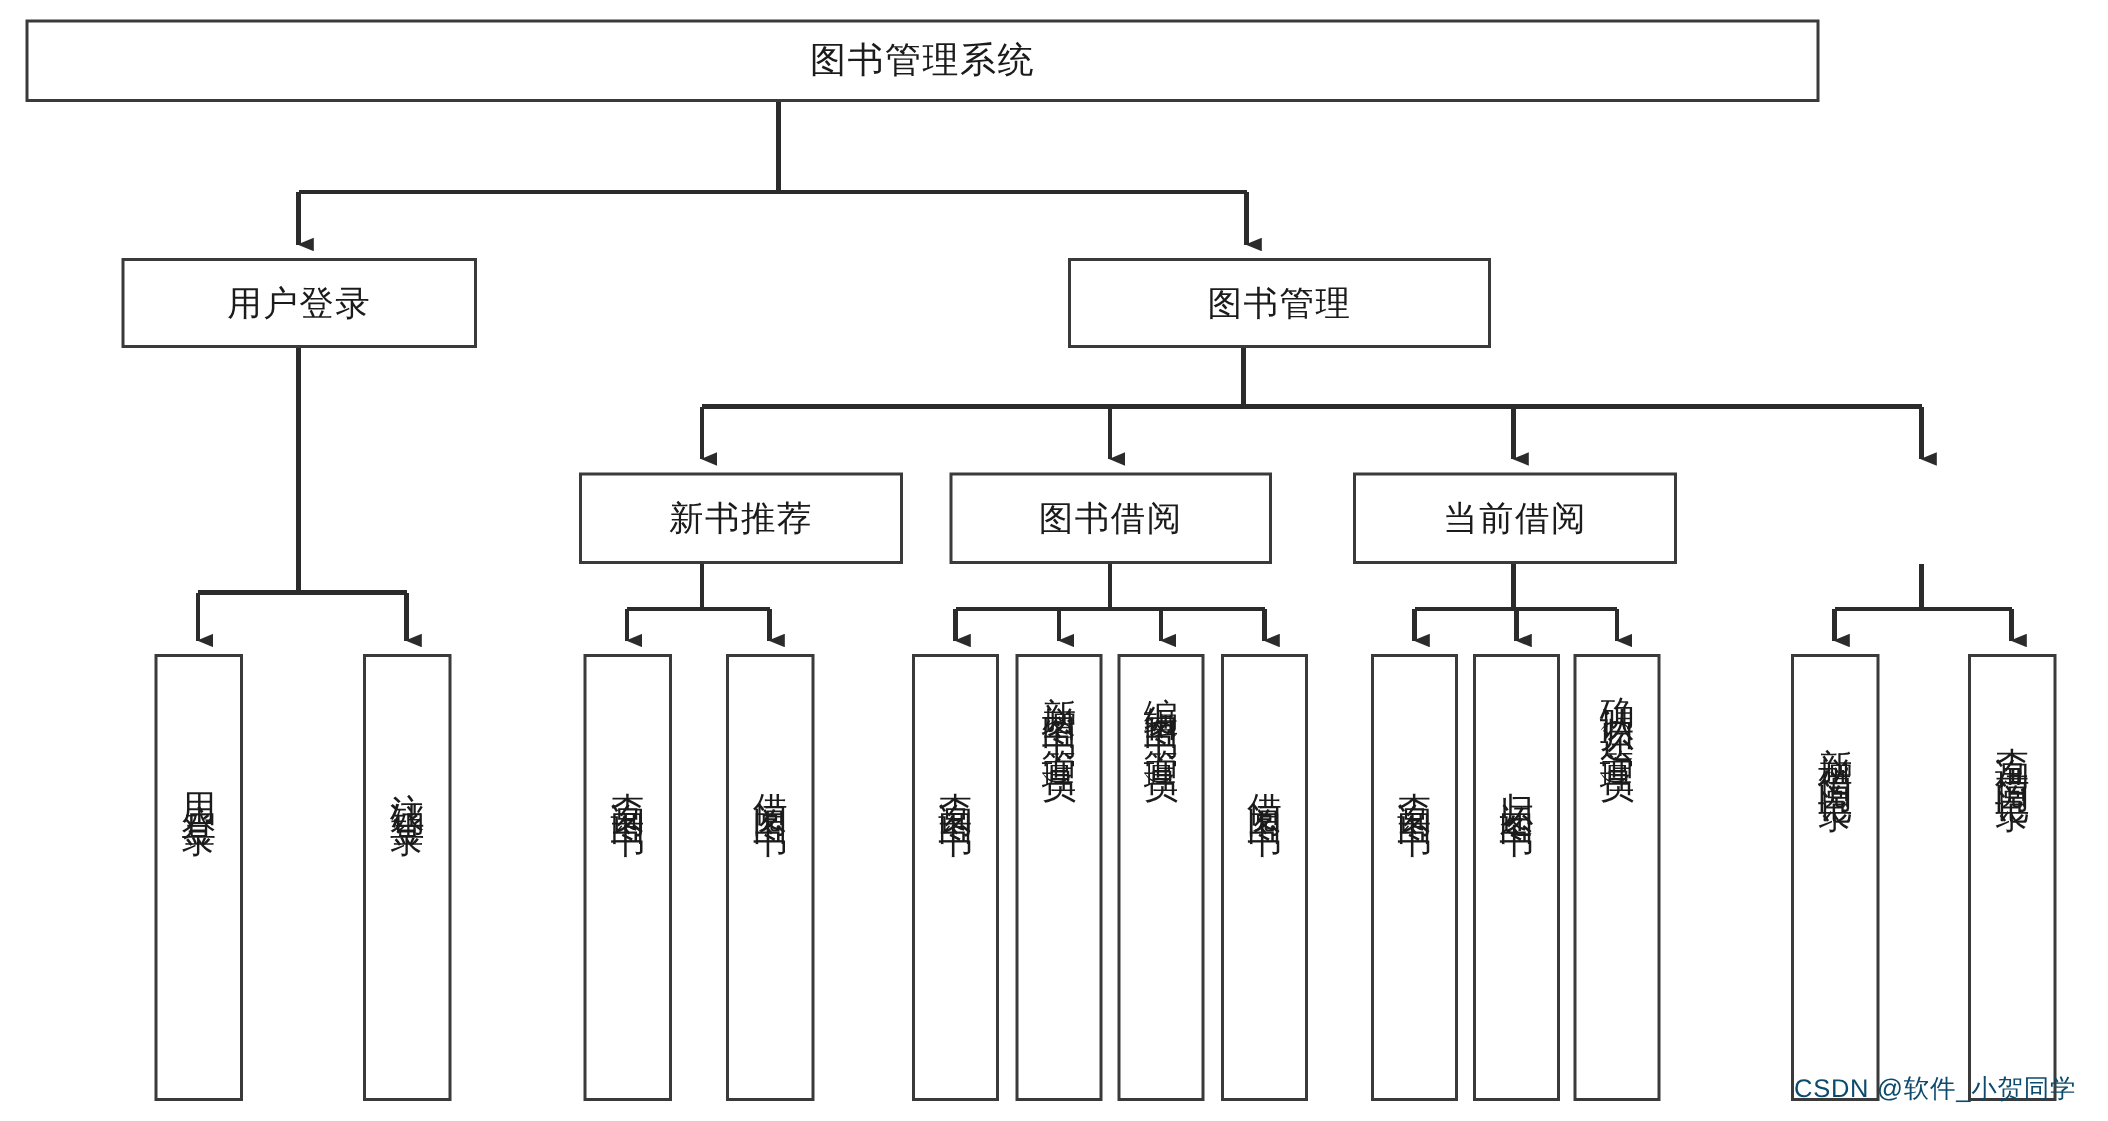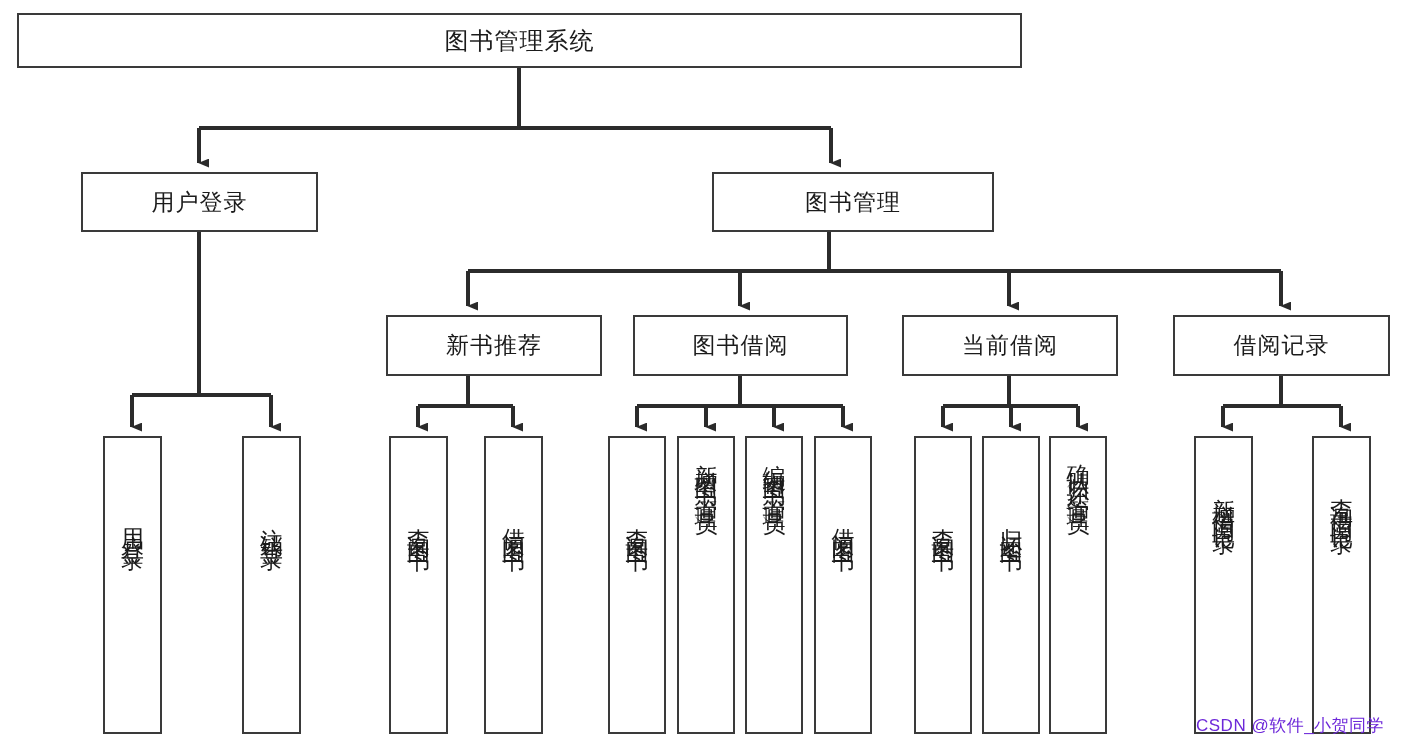--- a/index.html
+++ b/index.html
@@ -63,21 +63,21 @@
     white-space: nowrap;
   }
   .node.vertical.tall-text {
     padding-top: 8px;
   }
   .watermark {
     position: absolute;
     left: 1196px;
     top: 714px;
     font-size: 17px;
-    color: #6d28d9;
+    color: #0c4a6e;
     white-space: nowrap;
     letter-spacing: 0.5px;
   }
 </style>
 </head>
 <body>
 
 <div id="diagram-root">
 
   <svg class="edges" viewBox="0 0 1405 747">
@@ -123,43 +123,40 @@
       <path d="M 1011 406 L 1011 427" marker-end="url(#arrowhead)"></path>
       <path d="M 1078 406 L 1078 427" marker-end="url(#arrowhead)"></path>
 
       <path d="M 1281 376 L 1281 406"></path>
       <path d="M 1223 406 L 1341 406"></path>
       <path d="M 1223 406 L 1223 427" marker-end="url(#arrowhead)"></path>
       <path d="M 1341 406 L 1341 427" marker-end="url(#arrowhead)"></path>
     </g>
   </svg>
 
-  <div class="node horizontal level-1" style="left:17px; top:13px; width:1005px; height:55px;">
+  <div class="node horizontal level-1" style="left:17px; top:13px; width:1196px; height:55px;">
     <span class="node-label">图书管理系统</span>
   </div>
 
   <div class="node horizontal" style="left:81px; top:172px; width:237px; height:60px;">
     <span class="node-label">用户登录</span>
   </div>
   <div class="node horizontal" style="left:712px; top:172px; width:282px; height:60px;">
     <span class="node-label">图书管理</span>
   </div>
 
   <div class="node horizontal" style="left:362px; top:315px; width:216px; height:61px;margin-left:24px;">
     <span class="node-label">新书推荐</span>
   </div>
   <div class="node horizontal" style="left:633px; top:315px; width:215px; height:61px;">
     <span class="node-label">图书借阅</span>
   </div>
   <div class="node horizontal" style="left:902px; top:315px; width:216px; height:61px;">
     <span class="node-label">当前借阅</span>
   </div>
-  <div class="node horizontal" style="left:1173px; top:315px; width:217px; height:61px;">
-    <span class="node-label">借阅记录</span>
-  </div>
 
   <div class="node vertical" style="left:103px; top:436px; width:59px; height:298px; padding-top:72px;">
     <span class="node-label">用户登录</span>
   </div>
   <div class="node vertical" style="left:242px; top:436px; width:59px; height:298px; padding-top:72px;">
     <span class="node-label">注销登录</span>
   </div>
 
   <div class="node vertical" style="left:389px; top:436px; width:59px; height:298px; padding-top:72px;">
     <span class="node-label">查询图书</span>

